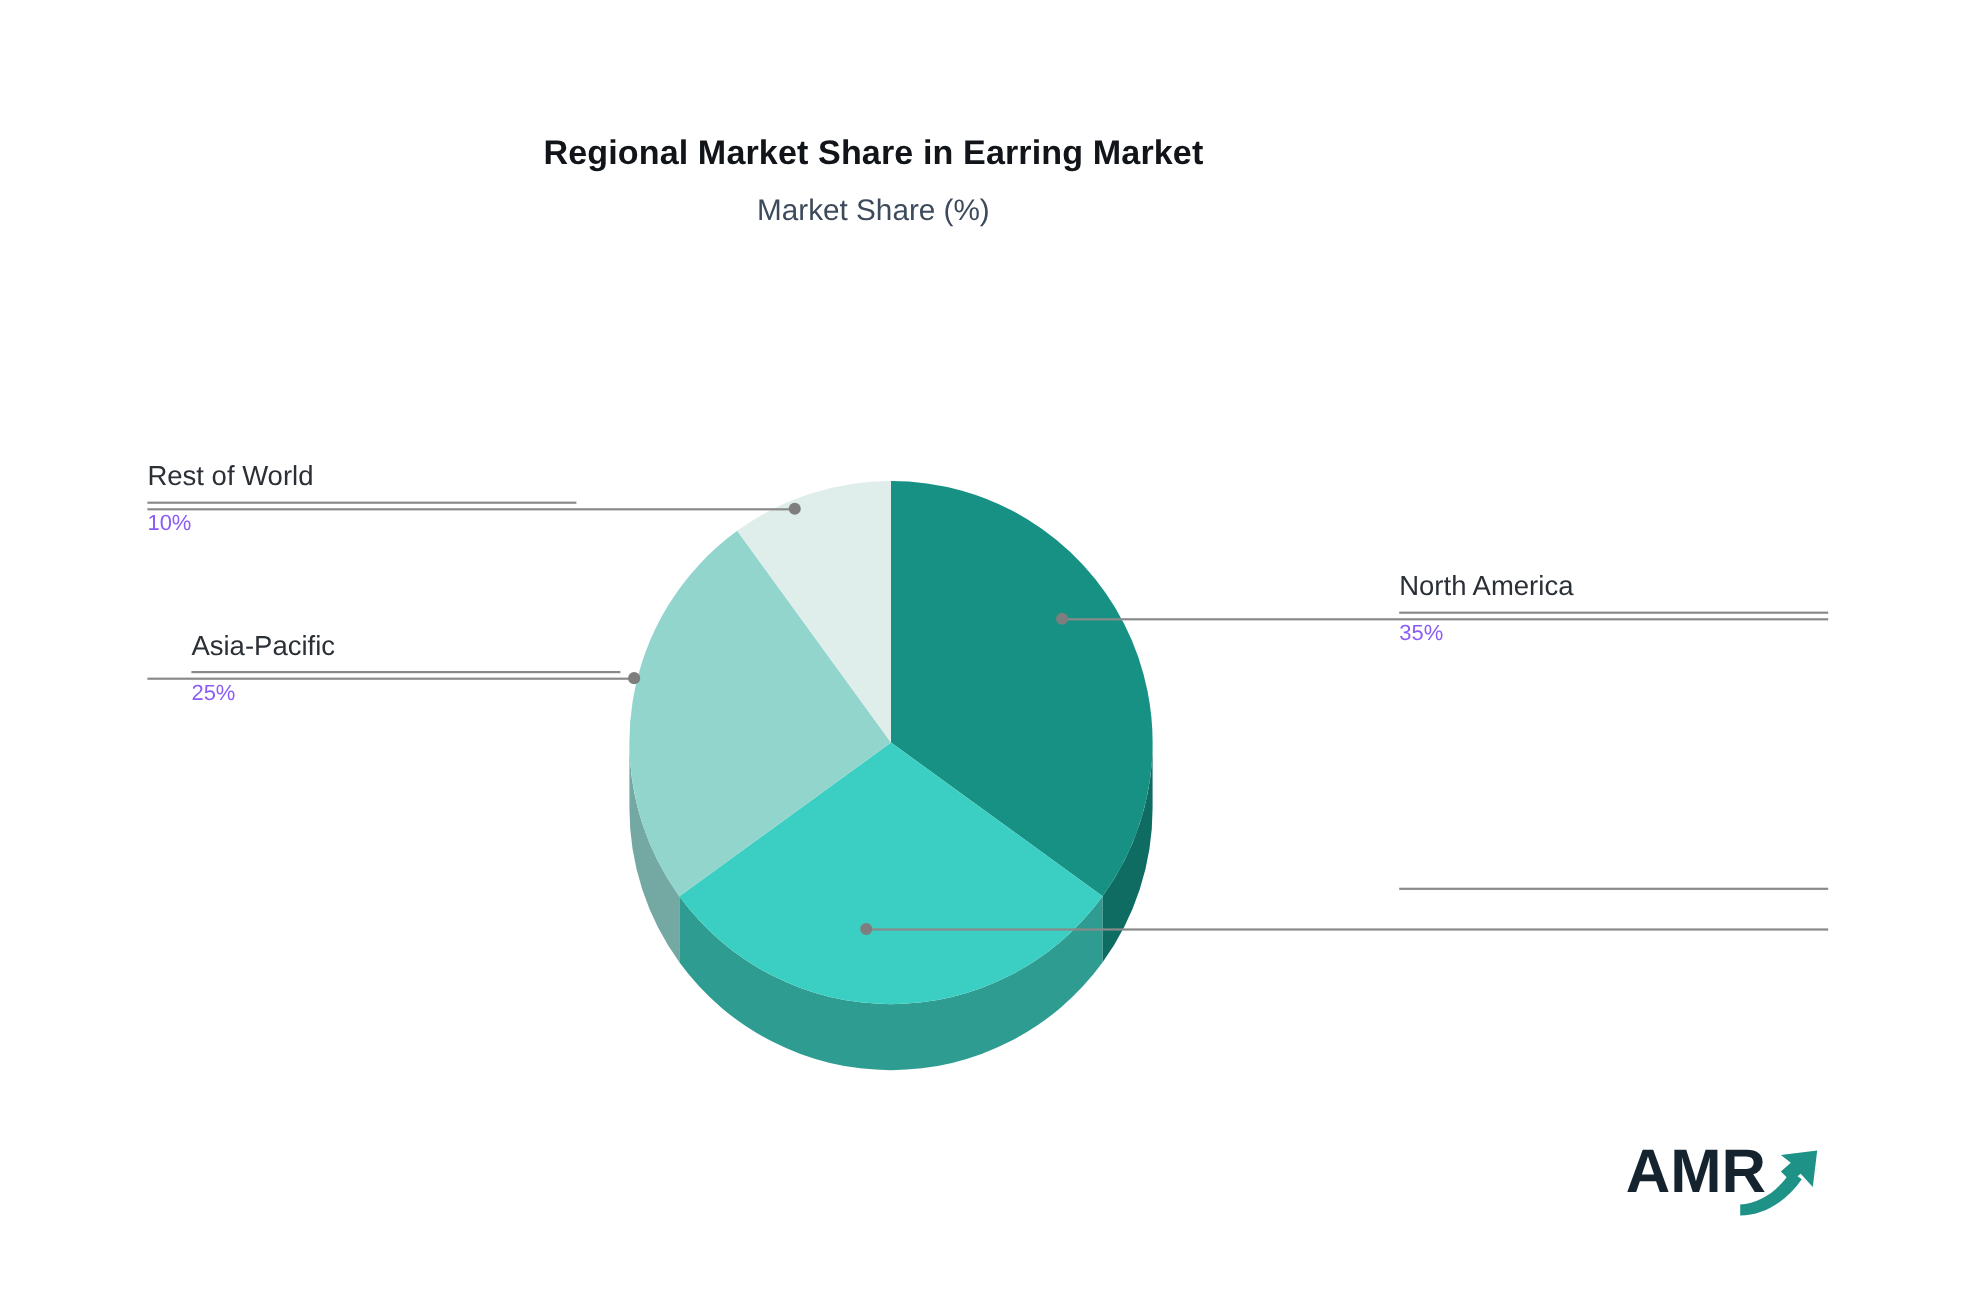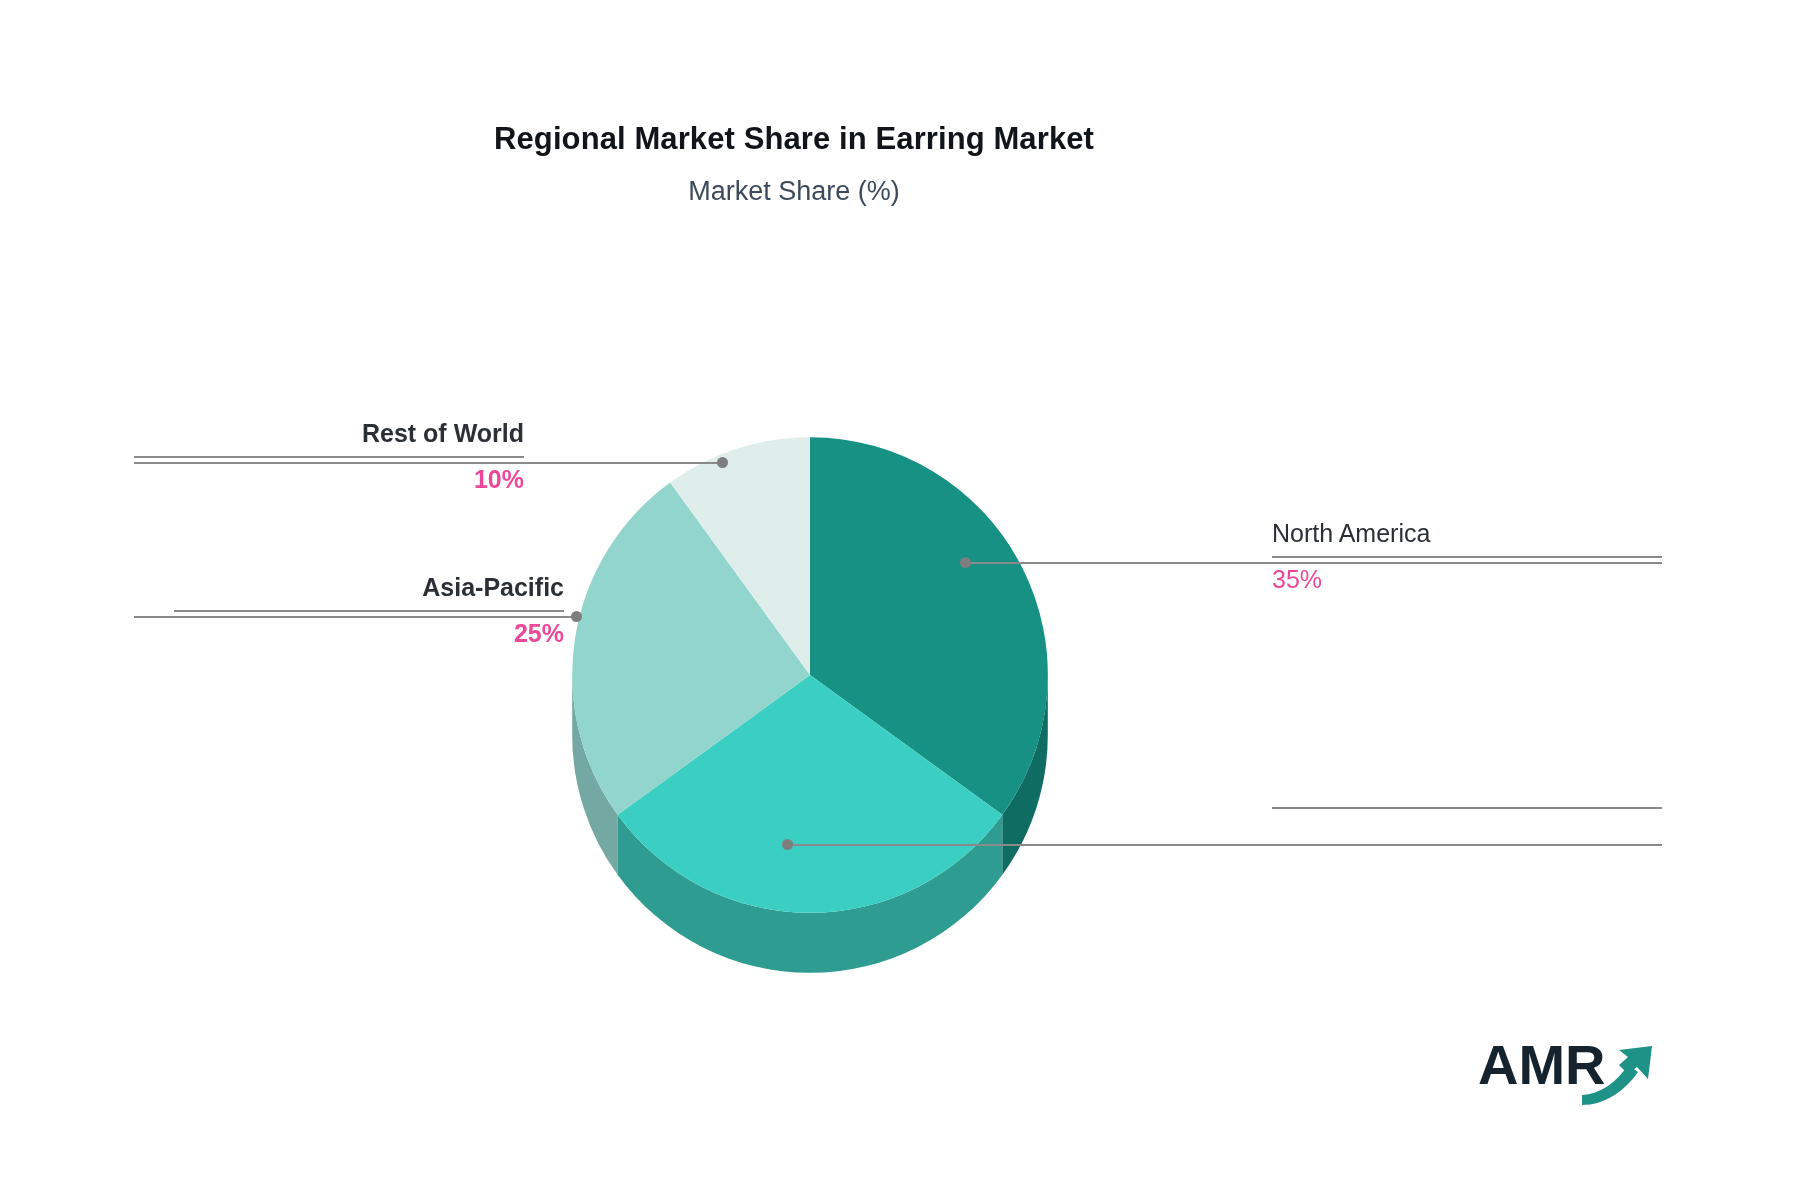--- a/index.html
+++ b/index.html
@@ -65,25 +65,25 @@
     color: #2b2f36;
     line-height: 1.25;
     white-space: nowrap;
   }
   .callout .cl-rule {
     height: 2px;
     background: #8a8a8a;
     margin: 7px 0 6px 0;
   }
   .callout .cl-value {
-    font-size: 25px;
-    color: #ec4899;
+    font-size: 20px;
+    color: #8b5cf6;
     line-height: 1.25;
   }
-  .callout.left { text-align: right; font-weight: bold; }
+  .callout.left { text-align: left; }
   .callout.right { text-align: left; }
 
   .callout-rw    { left: 134px; top: 418px; }
   .callout-ap    { left: 134px; top: 572px; margin-left: 40px; }
   .callout-na    { left: 1272px; top: 518px; }
   .callout-eu    { left: 1272px; top: 800px; }
 
   
   .leader {
     position: absolute;

